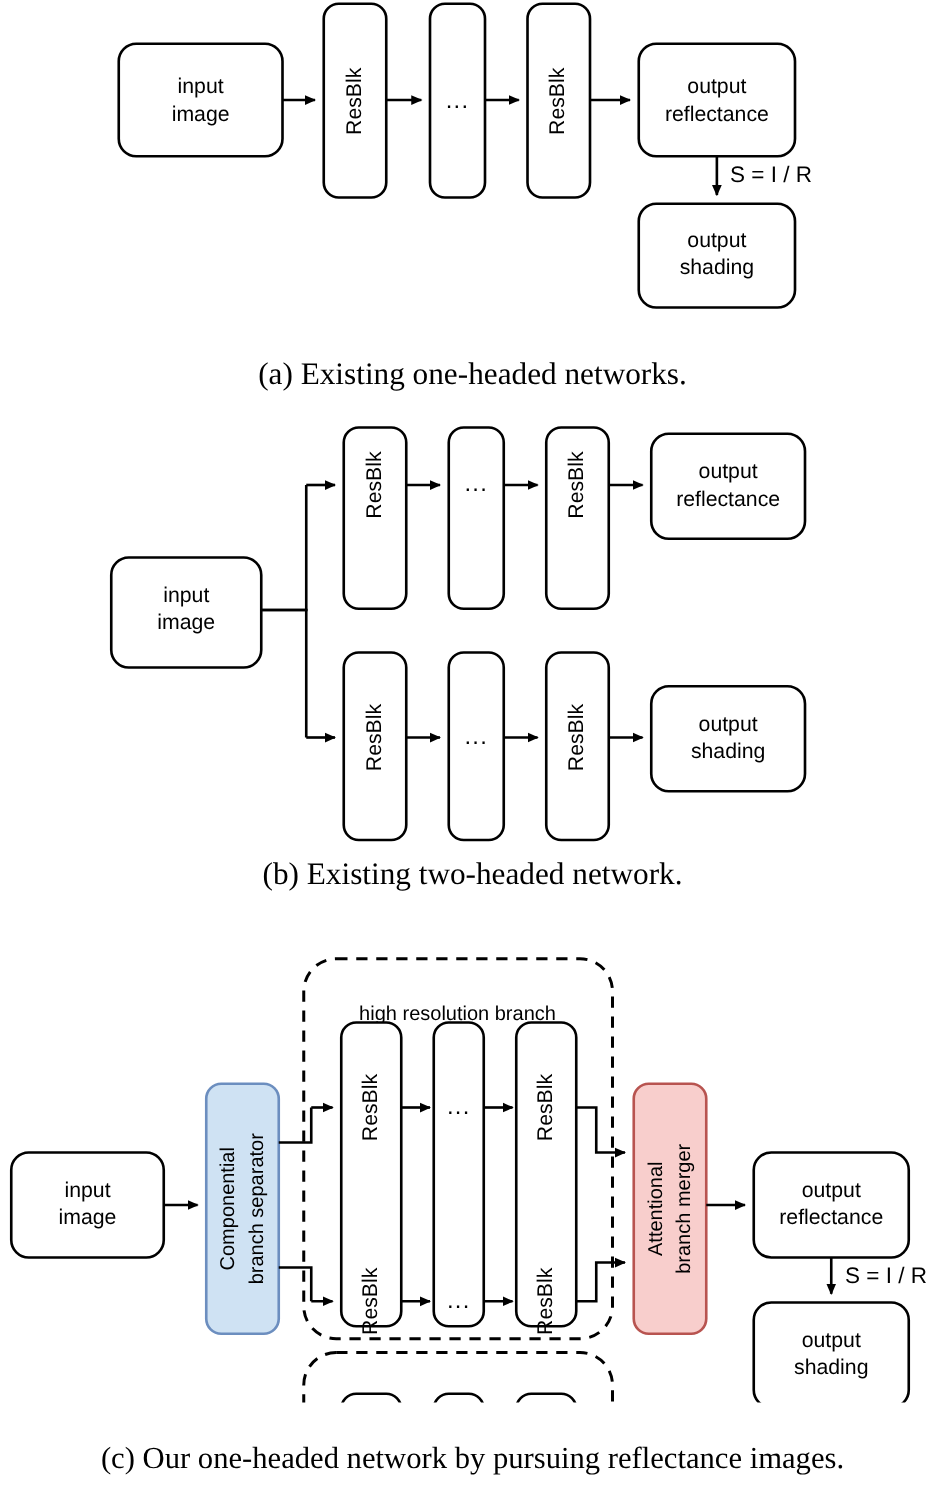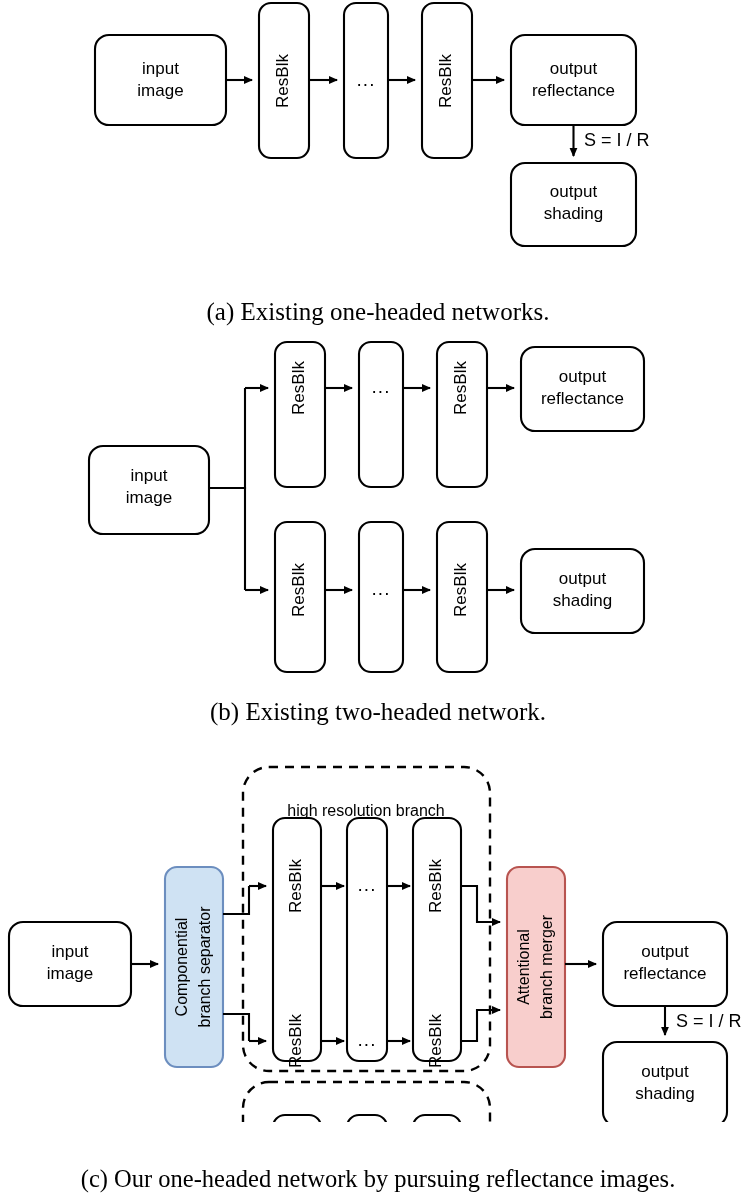--- a/index.html
+++ b/index.html
@@ -56,21 +56,20 @@
   }
   .caption {
     position: absolute;
     left: 0;
     width: 756px;
     text-align: center;
     font-family: "Liberation Serif", serif;
     font-size: 25px;
     color: #000000;
     white-space: nowrap;
-    margin-top: 12px;
   }
   #caption-a { top: 286px; }
   #caption-b { top: 686px; }
   #caption-c { top: 1153px; font-size: 24.5px; }
 </style>
 </head>
 <body>
 
 <div class="figure-root">
 

